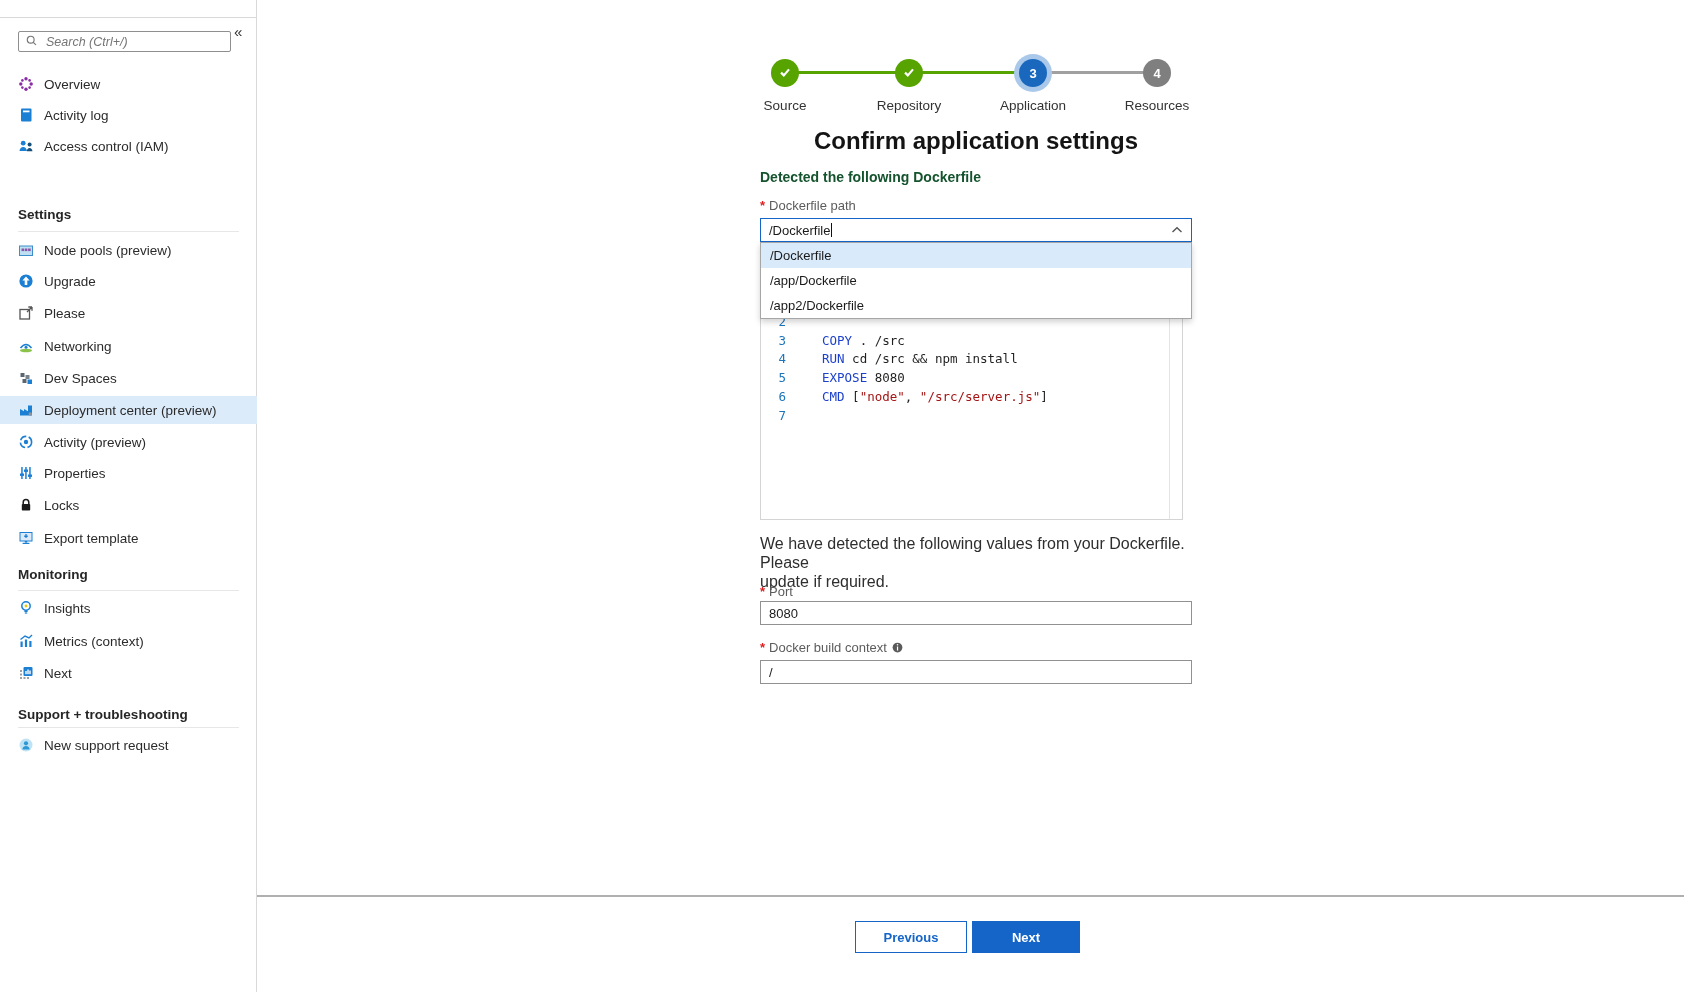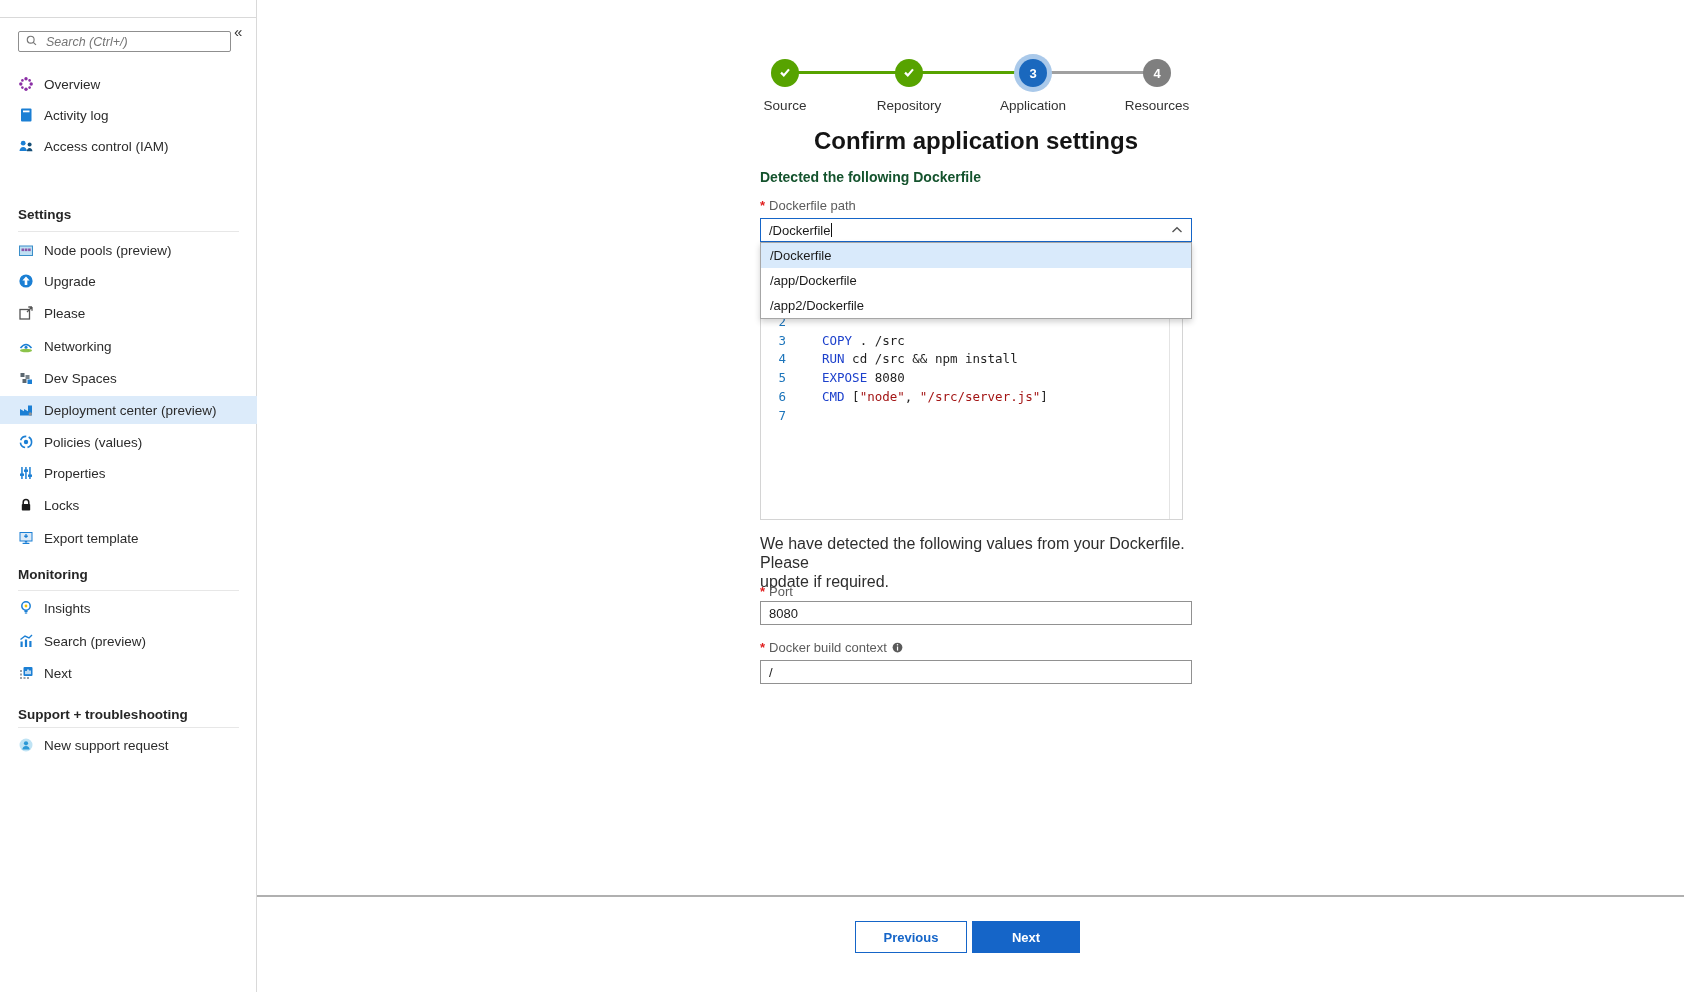--- a/index.html
+++ b/index.html
@@ -217,21 +217,21 @@
         </span>
       <span>Deployment center (preview)</span>
     </div>
     <div class="nav-item" style="top:428px">
       <span class="nav-ico">
           <svg viewBox="0 0 16 16">
             <circle cx="8" cy="8" r="5.6" fill="none" stroke="#1b7fd4" stroke-width="1.6" stroke-dasharray="7 2.5"></circle>
             <circle cx="8" cy="8" r="2.2" fill="#1b7fd4"></circle>
           </svg>
         </span>
-      <span>Policies (values)</span>
+      <span>Activity (preview)</span>
     </div>
     <div class="nav-item" style="top:459px">
       <span class="nav-ico">
           <svg viewBox="0 0 16 16">
             <g fill="#1b7fd4">
               <rect x="3.2" y="2" width="1.5" height="12"></rect>
               <rect x="2" y="8.5" width="4" height="2.4"></rect>
               <rect x="7.2" y="2" width="1.5" height="12"></rect>
               <rect x="6" y="4.5" width="4" height="2.4"></rect>
               <rect x="11.2" y="2" width="1.5" height="12"></rect>
@@ -280,21 +280,21 @@
       <span class="nav-ico">
           <svg viewBox="0 0 16 16">
             <g fill="#1b7fd4">
               <rect x="2.5" y="8.5" width="2.2" height="5.5"></rect>
               <rect x="6.9" y="6.5" width="2.2" height="7.5"></rect>
               <rect x="11.3" y="8" width="2.2" height="6"></rect>
             </g>
             <path d="M2.5 6.5 L7 3 L11 5 L14 2" stroke="#1b7fd4" stroke-width="1.4" fill="none"></path>
           </svg>
         </span>
-      <span>Search (preview)</span>
+      <span>Metrics (context)</span>
     </div>
     <div class="nav-item" style="top:659px">
       <span class="nav-ico">
           <svg viewBox="0 0 16 16">
             <rect x="5.5" y="2" width="9" height="9" rx="1" fill="#1b7fd4"></rect>
             <rect x="7.3" y="6" width="1.4" height="3.2" fill="#fff"></rect>
             <rect x="9.3" y="4.5" width="1.4" height="4.7" fill="#fff"></rect>
             <rect x="11.3" y="5.5" width="1.4" height="3.7" fill="#fff"></rect>
             <g fill="#9aa0a6">
               <rect x="2" y="5" width="2" height="2"></rect>

